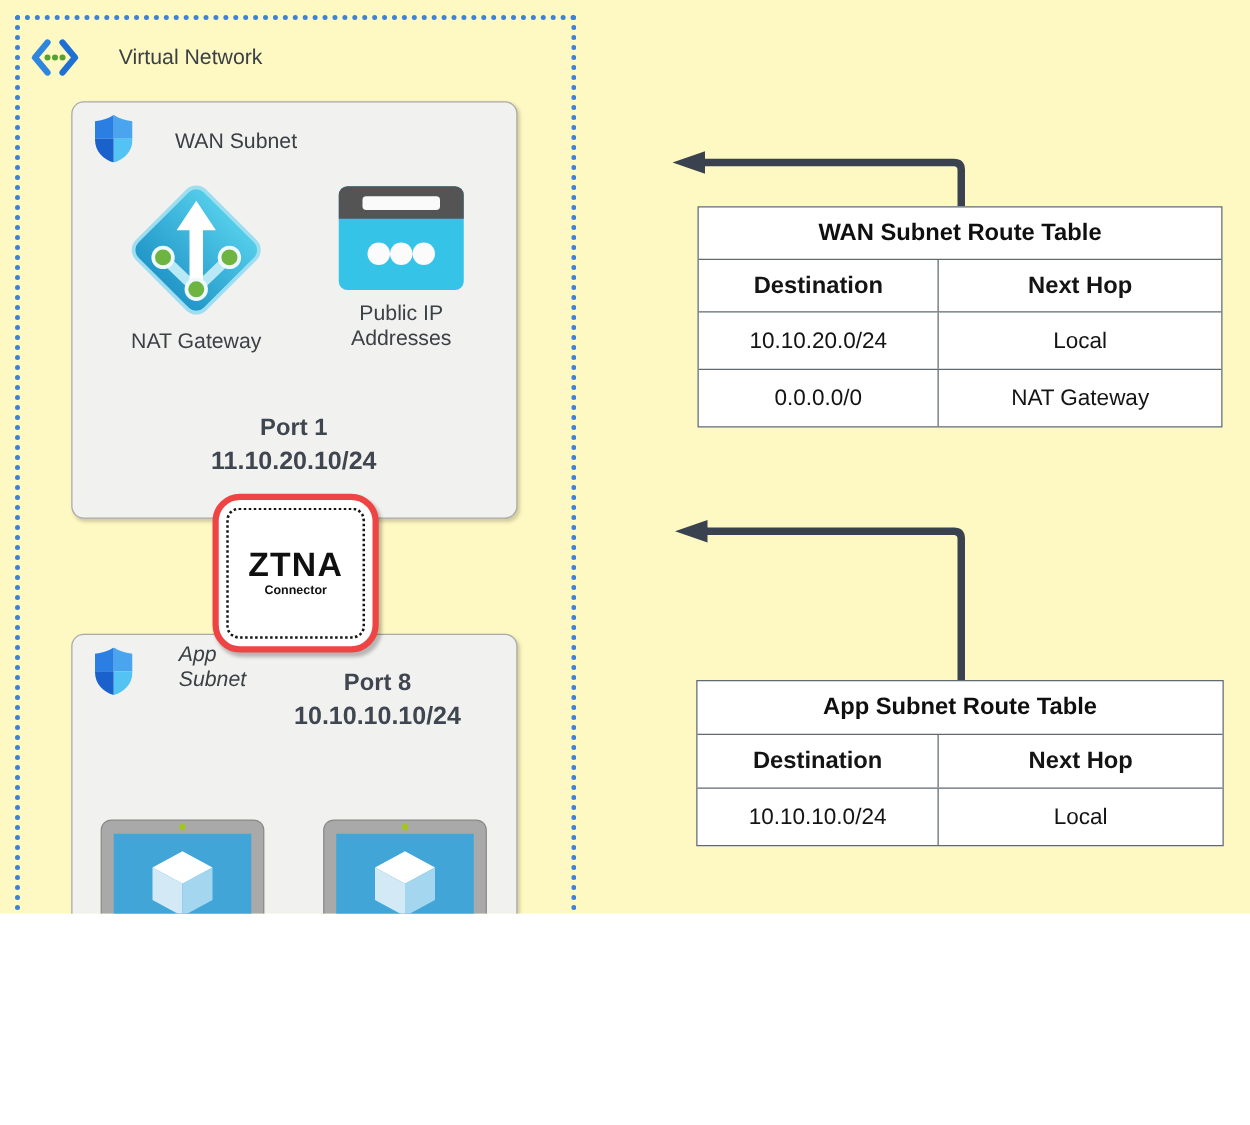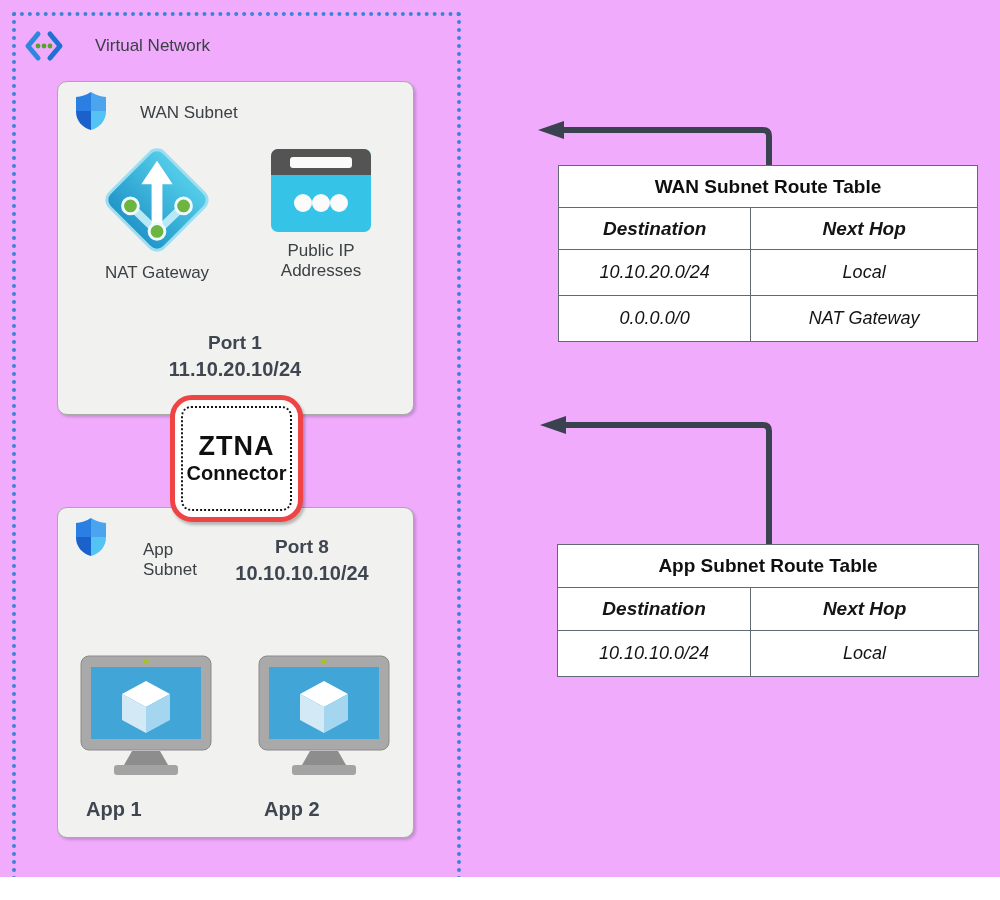--- a/index.html
+++ b/index.html
@@ -1,17 +1,17 @@
 <!DOCTYPE html>
 <html><head>
 <meta charset="utf-8">
 <style>
   html,body{margin:0;padding:0;background:#ffffff;}
   #canvas{
-    position:relative;width:1000px;height:877px;background:#f0abfc;overflow:hidden;
+    position:relative;width:1000px;height:731px;background:#fef9c3;overflow:hidden;
     font-family:"Liberation Sans", sans-serif;color:#3a3f44;
   }
   .abs{position:absolute;}
 
   
   .vnet-boundary{
     left:12px;top:12px;width:441px;height:861px;
     border:4px dotted #3c82d9;border-radius:2px;background:transparent;
   }
   .vnet-title{left:95px;top:36px;font-size:17px;color:#3b4045;}
@@ -35,29 +35,29 @@
     left:170px;top:395px;width:133px;height:127px;z-index:5;
     background:#ffffff;border:5px solid #ef4444;border-radius:22px;
     box-shadow:2px 3px 3px rgba(0,0,0,0.25);box-sizing:border-box;
   }
   .ztna-inner{
     position:absolute;left:6px;top:6px;right:6px;bottom:6px;
     border:2.5px dotted #141414;border-radius:10px;
     display:flex;flex-direction:column;align-items:center;justify-content:center;
   }
   .ztna-title{font-size:27px;font-weight:800;letter-spacing:1px;color:#101010;line-height:1;}
-  .ztna-sub{font-size:20px;font-weight:bold;color:#101010;line-height:1.2;margin-top:1px;}
+  .ztna-sub{font-size:10px;font-weight:bold;color:#101010;line-height:1.2;margin-top:1px;}
 
   
   .route-table{position:absolute;background:#ffffff;border:1.6px solid #5f6a72;box-sizing:border-box;}
   .rt-title{
     display:flex;align-items:center;justify-content:center;
     font-size:19px;font-weight:bold;color:#0f0f0f;border-bottom:1.6px solid #5f6a72;
   }
-  .rt-row{display:flex;border-bottom:1.6px solid #5f6a72;font-style:italic;}
+  .rt-row{display:flex;border-bottom:1.6px solid #5f6a72;}
   .rt-row:last-child{border-bottom:none;}
   .rt-cell{
     display:flex;align-items:center;justify-content:center;
     font-size:18px;color:#141414;box-sizing:border-box;
   }
   .rt-cell.c1{width:46%;border-right:1.6px solid #5f6a72;}
   .rt-cell.c2{width:54%;}
   .rt-head .rt-cell{font-size:19px;font-weight:bold;}
   .wan-table{left:558px;top:165px;width:420px;}
   .wan-table .rt-title{height:41px;}
@@ -149,21 +149,21 @@
         <path d="M17 1 C12.5 3.8 7 5.6 2 6 L2 20.5 C2 30 8.5 36.5 17 39 C25.5 36.5 32 30 32 20.5 L32 6 C27 5.6 21.5 3.8 17 1 Z"></path>
       </clipPath>
     </defs>
     <g clip-path="url(#shieldclip2)">
       <rect x="0" y="0" width="17" height="20" fill="#2b7fe3"></rect>
       <rect x="17" y="0" width="17" height="20" fill="#4aa5ee"></rect>
       <rect x="0" y="20" width="17" height="20" fill="#1a61cc"></rect>
       <rect x="17" y="20" width="17" height="20" fill="#53c3f3"></rect>
     </g>
   </svg>
-  <div class="abs subnet-label" style="left:143px;top:540px;width:70px;">App Subnet</div>
+  <div class="abs subnet-label" style="left:143px;top:514px;width:70px;font-style:italic;">App Subnet</div>
 
   <div class="abs port-text" style="left:177px;top:535px;width:250px;">
     <div class="port-name">Port 8</div>
     <div class="port-ip">10.10.10.10/24</div>
   </div>
 
   <svg class="abs" style="left:80px;top:655px;" width="132" height="127" viewBox="0 0 132 127">
     <rect x="1" y="1" width="130" height="94" rx="8" fill="#a9a9a9" stroke="#8a8a8a"></rect>
     <circle cx="66" cy="6.5" r="2.6" fill="#a3c524"></circle>
     <rect x="11" y="12" width="110" height="72" fill="#41a5d8"></rect>

